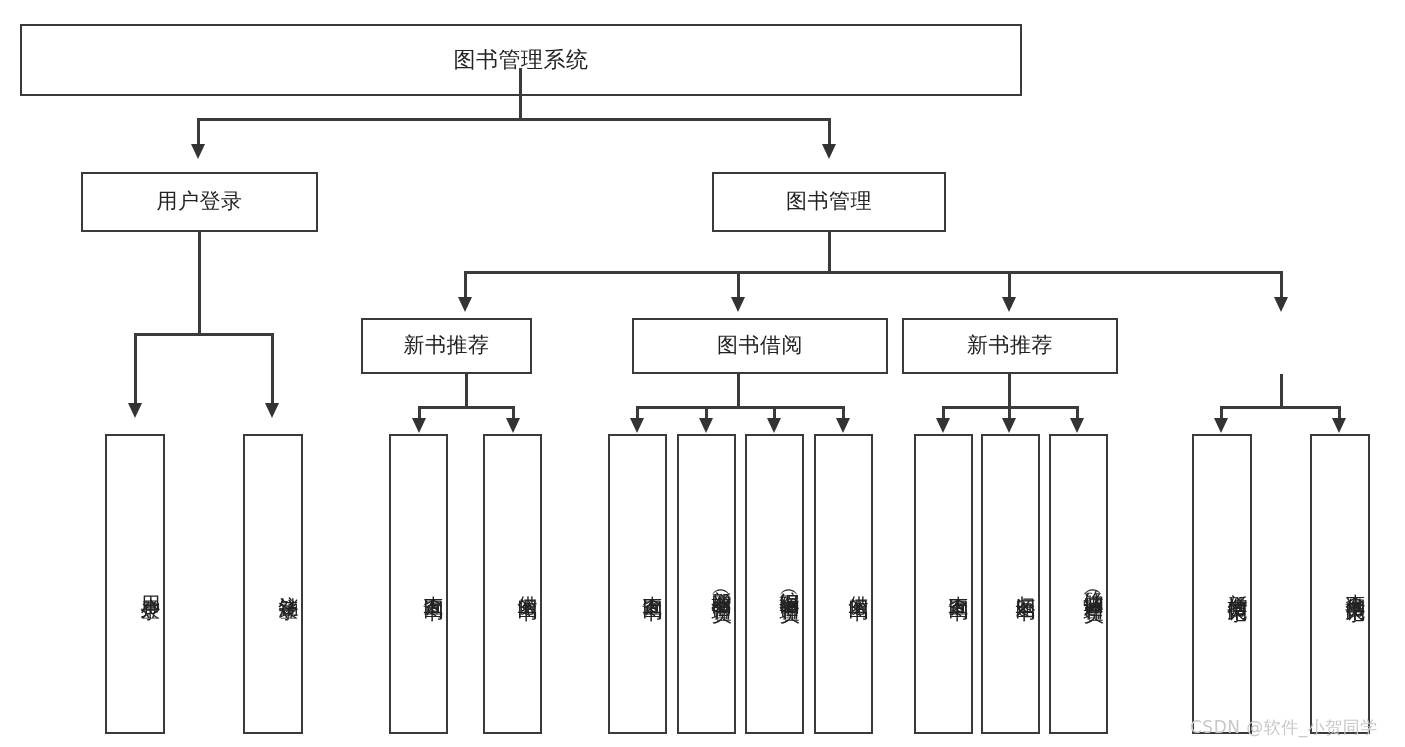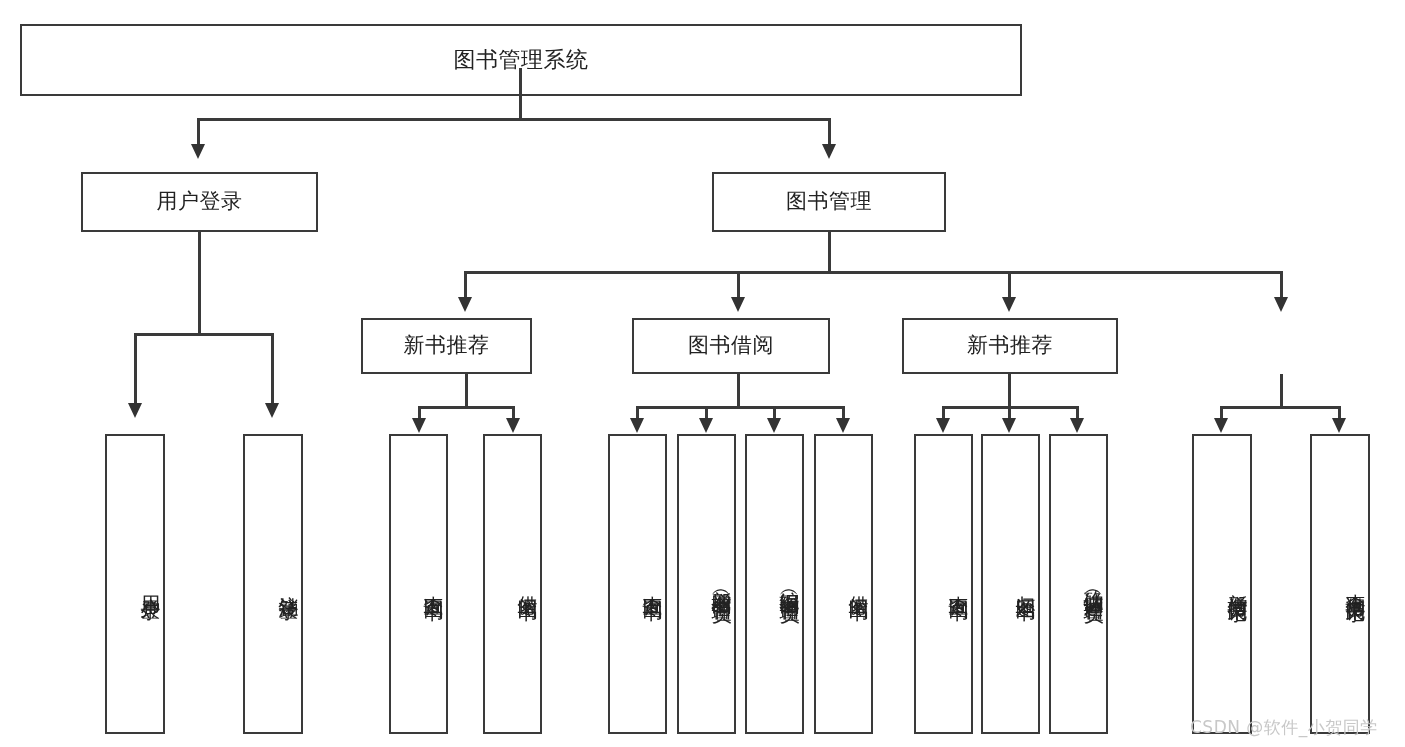--- a/index.html
+++ b/index.html
@@ -122,21 +122,21 @@
 
   <div class="ln vt" style="left:1008px;top:271px;width:2.5px;height:28px;"></div>
   <div class="arrow" style="left:1002px;top:297px;"></div>
 
   <div class="ln vt" style="left:1280px;top:271px;width:2.5px;height:28px;"></div>
   <div class="arrow" style="left:1274px;top:297px;"></div>
 
   <div class="node h" style="left:361px;top:318px;width:171px;height:56px;">
     <span class="lbl">新书推荐</span>
   </div>
-  <div class="node h" style="left:632px;top:318px;width:198px;height:56px;">
+  <div class="node h" style="left:632px;top:318px;width:256px;height:56px;">
     <span class="lbl">图书借阅</span>
   </div>
   <div class="node h" style="left:902px;top:318px;width:216px;height:56px;">
     <span class="lbl">新书推荐</span>
   </div>
 
   <div class="ln vt" style="left:465px;top:374px;width:2.5px;height:34px;"></div>
   <div class="ln hz" style="left:418px;top:406px;width:96px;height:2.5px;"></div>
   <div class="ln vt" style="left:418px;top:406px;width:2.5px;height:14px;"></div>
   <div class="arrow" style="left:412px;top:418px;"></div>

